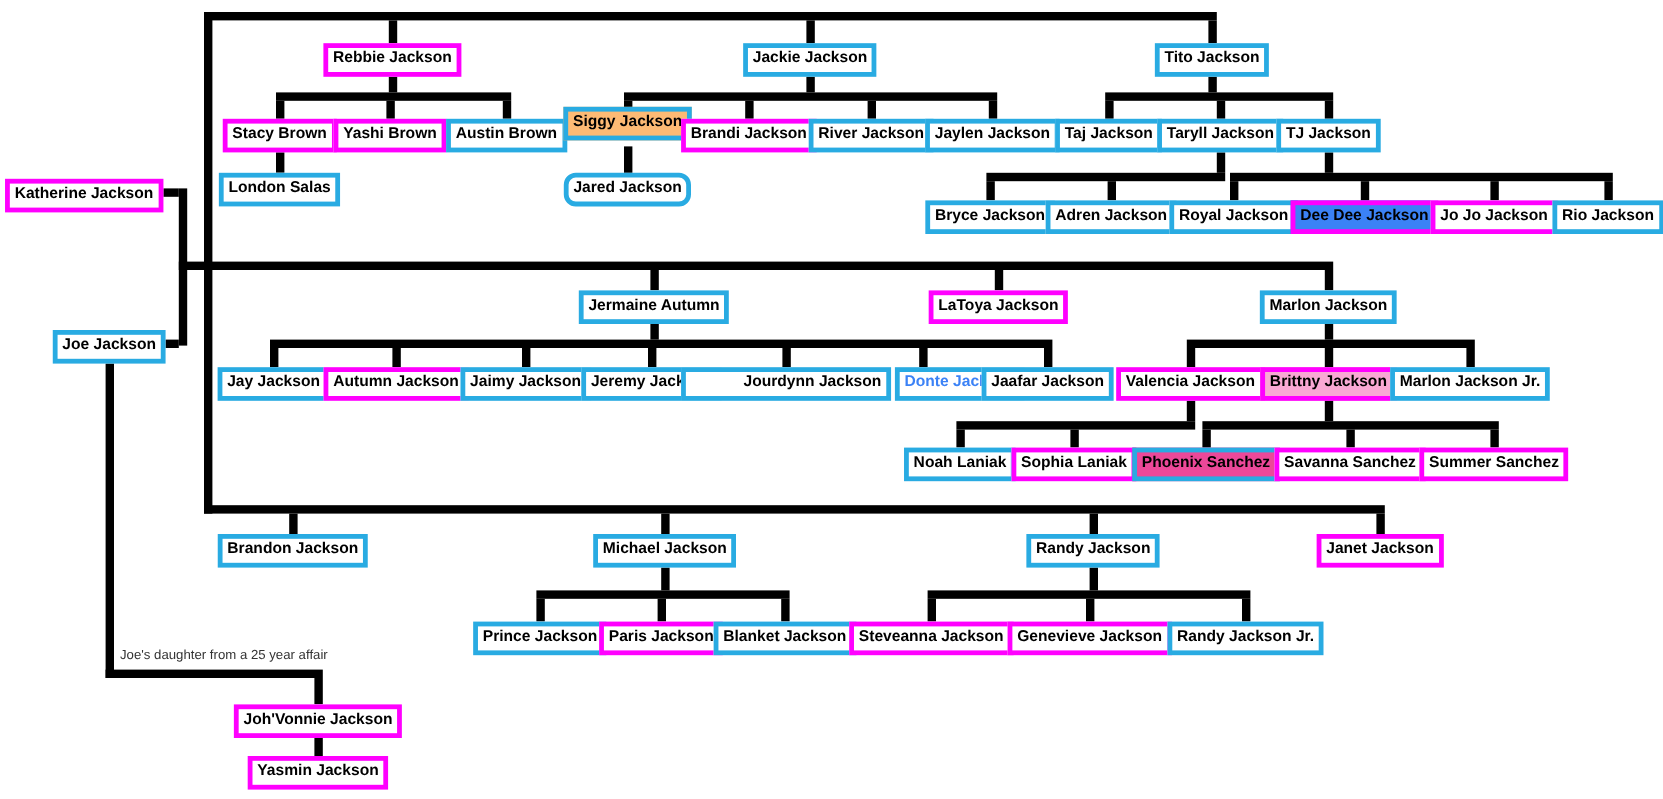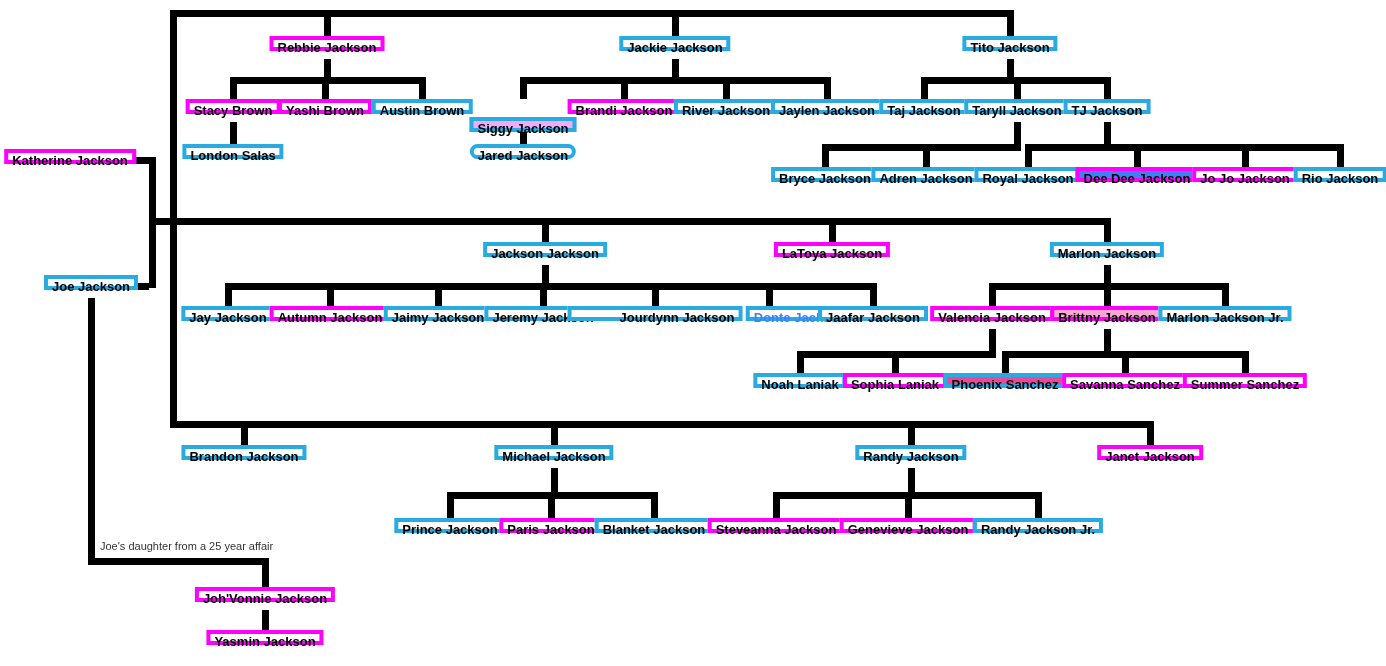--- a/index.html
+++ b/index.html
@@ -15,21 +15,21 @@
     transform:translateX(-50%);
     background:#ffffff;
     border:4px solid #a3a3a3;
     color:#000;
     font-weight:bold;
     font-size:13px;
     line-height:15px;
     padding:0 4px;
     white-space:nowrap;
     box-sizing:border-box;
-    height:15px;
+    height:28px;
   }
   .note{
     position:absolute;
     font-size:11px;
     color:#333333;
     white-space:nowrap;
   }
 </style>
 </head>
 <body>
@@ -119,36 +119,36 @@
     <div class="line" style="left: 262px; top: 565px; width: 7px; height: 22px; background: rgb(0, 0, 0);"></div>
     <div class="line" style="left: 262px; top: 610px; width: 7px; height: 20px; background: rgb(0, 0, 0);"></div>
     <div class="person" style="left: 70px; top: 149px; border-color: rgb(255, 0, 255); background: rgb(255, 255, 255); color: rgb(0, 0, 0);">Katherine Jackson</div>
     <div class="person" style="left: 91px; top: 275px; border-color: rgb(41, 171, 226); background: rgb(255, 255, 255); color: rgb(0, 0, 0);">Joe Jackson</div>
     <div class="person" style="left: 327px; top: 36px; border-color: rgb(255, 0, 255); background: rgb(255, 255, 255); color: rgb(0, 0, 0);">Rebbie Jackson</div>
     <div class="person" style="left: 675px; top: 36px; border-color: rgb(41, 171, 226); background: rgb(255, 255, 255); color: rgb(0, 0, 0);">Jackie Jackson</div>
     <div class="person" style="left: 1010px; top: 36px; border-color: rgb(41, 171, 226); background: rgb(255, 255, 255); color: rgb(0, 0, 0);">Tito Jackson</div>
     <div class="person" style="left: 233px; top: 99px; border-color: rgb(255, 0, 255); background: rgb(255, 255, 255); color: rgb(0, 0, 0);">Stacy Brown</div>
     <div class="person" style="left: 325px; top: 99px; border-color: rgb(255, 0, 255); background: rgb(255, 255, 255); color: rgb(0, 0, 0);">Yashi Brown</div>
     <div class="person" style="left: 422px; top: 99px; border-color: rgb(41, 171, 226); background: rgb(255, 255, 255); color: rgb(0, 0, 0);">Austin Brown</div>
-    <div class="person" style="left: 523px; top: 117px; border-color: rgb(41, 171, 226); background: #f0abfc; color: rgb(0, 0, 0);">Siggy Jackson</div>
+    <div class="person" style="left: 523px; top: 89px; border-color: rgb(41, 171, 226); background: #fdba74; color: rgb(0, 0, 0);">Siggy Jackson</div>
     <div class="person" style="left: 624px; top: 99px; border-color: rgb(255, 0, 255); background: rgb(255, 255, 255); color: rgb(0, 0, 0);">Brandi Jackson</div>
     <div class="person" style="left: 726px; top: 99px; border-color: rgb(41, 171, 226); background: rgb(255, 255, 255); color: rgb(0, 0, 0);">River Jackson</div>
     <div class="person" style="left: 827px; top: 99px; border-color: rgb(41, 171, 226); background: rgb(255, 255, 255); color: rgb(0, 0, 0);">Jaylen Jackson</div>
     <div class="person" style="left: 924px; top: 99px; border-color: rgb(41, 171, 226); background: rgb(255, 255, 255); color: rgb(0, 0, 0);">Taj Jackson</div>
     <div class="person" style="left: 1017px; top: 99px; border-color: rgb(41, 171, 226); background: rgb(255, 255, 255); color: rgb(0, 0, 0);">Taryll Jackson</div>
     <div class="person" style="left: 1107px; top: 99px; border-color: rgb(41, 171, 226); background: rgb(255, 255, 255); color: rgb(0, 0, 0);">TJ Jackson</div>
     <div class="person" style="left: 233px; top: 144px; border-color: rgb(41, 171, 226); background: rgb(255, 255, 255); color: rgb(0, 0, 0);">London Salas</div>
     <div class="person" style="left: 523px; top: 144px; border-color: rgb(41, 171, 226); background: rgb(255, 255, 255); color: rgb(0, 0, 0); border-radius: 10px;">Jared Jackson</div>
     <div class="person" style="left: 825px; top: 167px; border-color: rgb(41, 171, 226); background: rgb(255, 255, 255); color: rgb(0, 0, 0);">Bryce Jackson</div>
     <div class="person" style="left: 926px; top: 167px; border-color: rgb(41, 171, 226); background: rgb(255, 255, 255); color: rgb(0, 0, 0);">Adren Jackson</div>
     <div class="person" style="left: 1028px; top: 167px; border-color: rgb(41, 171, 226); background: rgb(255, 255, 255); color: rgb(0, 0, 0);">Royal Jackson</div>
     <div class="person" style="left: 1137px; top: 167px; border-color: rgb(255, 0, 255); background: #3b82f6; color: rgb(0, 0, 0);">Dee Dee Jackson</div>
     <div class="person" style="left: 1245px; top: 167px; border-color: rgb(255, 0, 255); background: rgb(255, 255, 255); color: rgb(0, 0, 0);">Jo Jo Jackson</div>
     <div class="person" style="left: 1340px; top: 167px; border-color: rgb(41, 171, 226); background: rgb(255, 255, 255); color: rgb(0, 0, 0);">Rio Jackson</div>
-    <div class="person" style="left: 545px; top: 242px; border-color: rgb(41, 171, 226); background: rgb(255, 255, 255); color: rgb(0, 0, 0);">Jackson Jackson</div>
+    <div class="person" style="left: 545px; top: 242px; border-color: rgb(41, 171, 226); background: rgb(255, 255, 255); color: rgb(0, 0, 0);">Jermaine Autumn</div>
     <div class="person" style="left: 832px; top: 242px; border-color: rgb(255, 0, 255); background: rgb(255, 255, 255); color: rgb(0, 0, 0);">LaToya Jackson</div>
     <div class="person" style="left: 1107px; top: 242px; border-color: rgb(41, 171, 226); background: rgb(255, 255, 255); color: rgb(0, 0, 0);">Marlon Jackson</div>
     <div class="person" style="left: 228px; top: 306px; border-color: rgb(41, 171, 226); background: rgb(255, 255, 255); color: rgb(0, 0, 0);">Jay Jackson</div>
     <div class="person" style="left: 330px; top: 306px; border-color: rgb(255, 0, 255); background: rgb(255, 255, 255); color: rgb(0, 0, 0);">Autumn Jackson</div>
     <div class="person" style="left: 438px; top: 306px; border-color: rgb(41, 171, 226); background: rgb(255, 255, 255); color: rgb(0, 0, 0);">Jaimy Jackson</div>
     <div class="person" style="left: 543px; top: 306px; border-color: rgb(41, 171, 226); background: rgb(255, 255, 255); color: rgb(0, 0, 0);">Jeremy Jackson</div>
     <div class="person" style="left: 655px; top: 306px; border-color: rgb(41, 171, 226); background: rgb(255, 255, 255); color: rgb(0, 0, 0); padding-left: 48px;">Jourdynn Jackson</div>
     <div class="person" style="left: 800px; top: 306px; border-color: rgb(41, 171, 226); background: rgb(255, 255, 255); color: #3b82f6;">Donte Jackson</div>
     <div class="person" style="left: 873px; top: 306px; border-color: rgb(41, 171, 226); background: rgb(255, 255, 255); color: rgb(0, 0, 0);">Jaafar Jackson</div>
     <div class="person" style="left: 992px; top: 306px; border-color: rgb(255, 0, 255); background: rgb(255, 255, 255); color: rgb(0, 0, 0);">Valencia Jackson</div>

